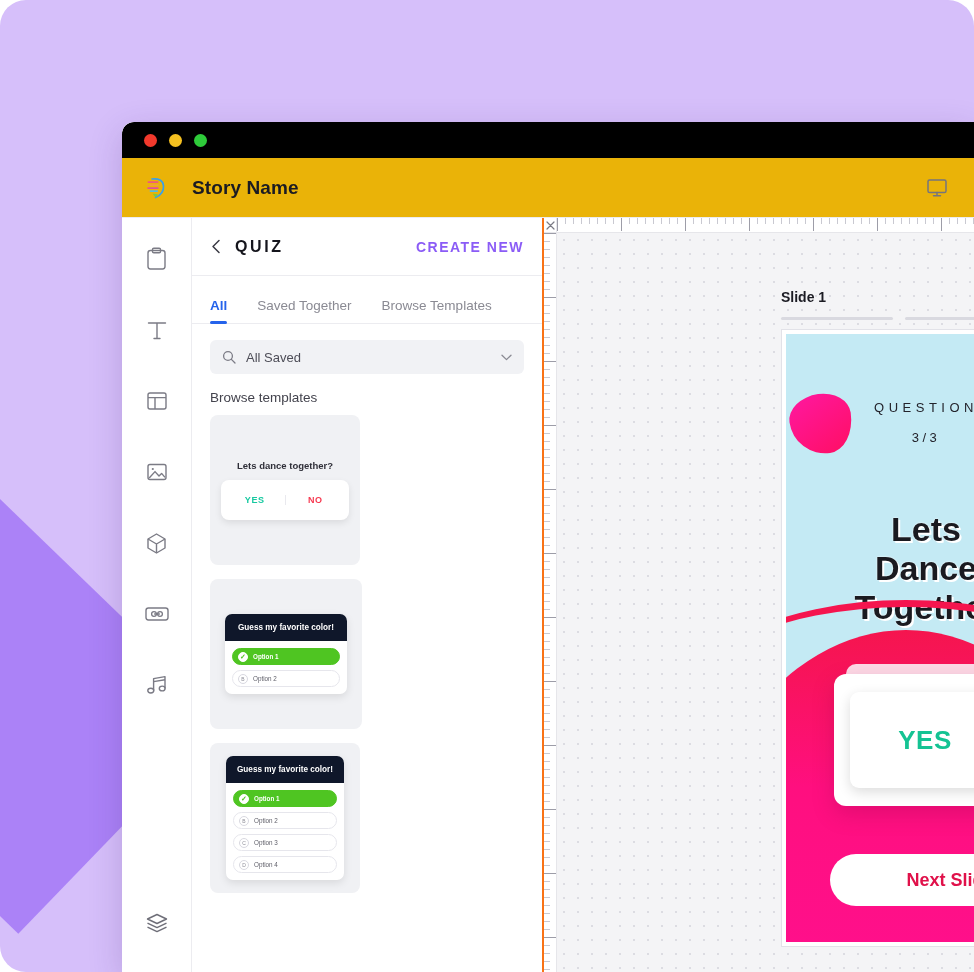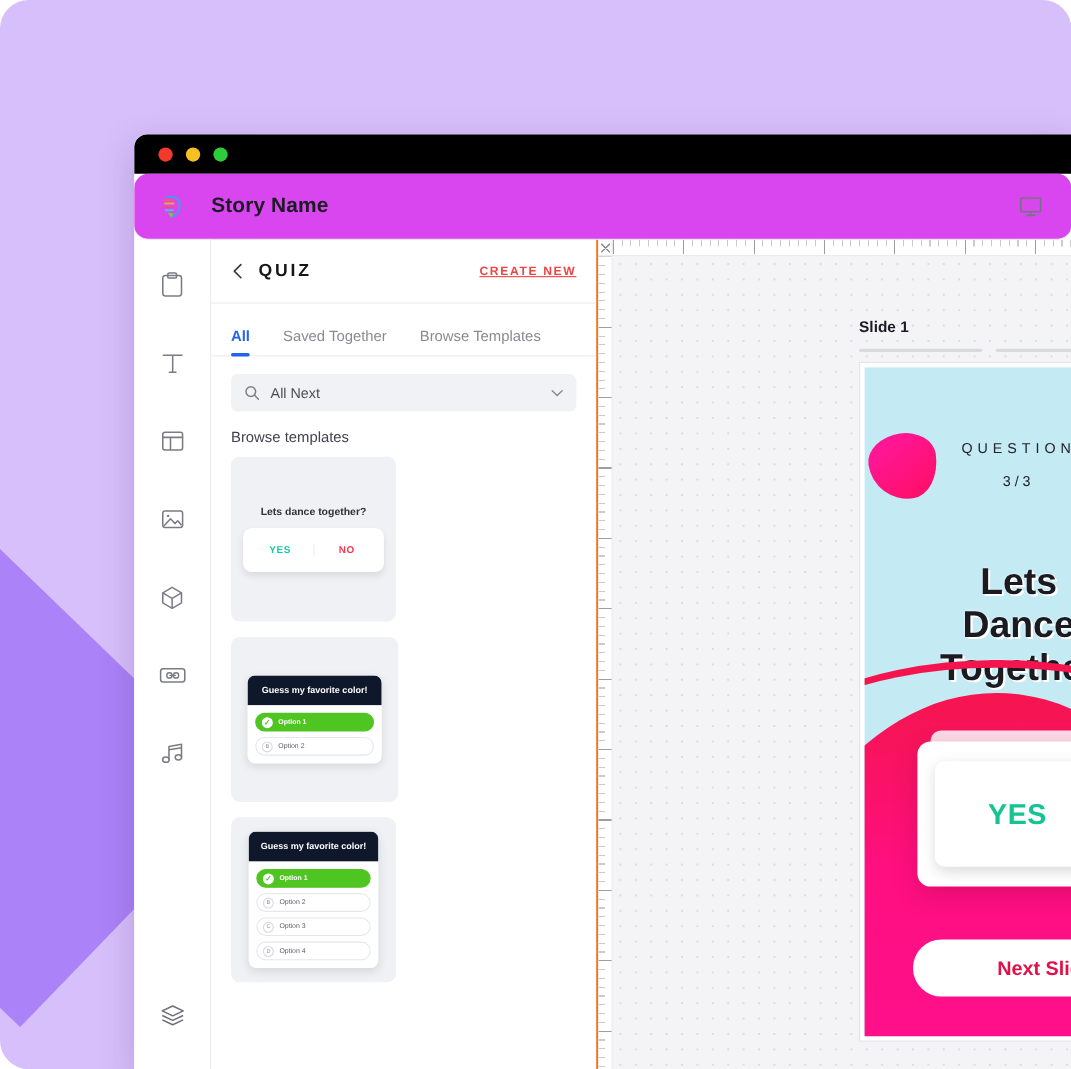--- a/index.html
+++ b/index.html
@@ -50,25 +50,24 @@
     border-top-left-radius: 12px;
   }
   .dot { width: 13px; height: 13px; border-radius: 50%; }
   .dot.red { background: #f2392c; }
   .dot.yellow { background: #f5c020; }
   .dot.green { background: #2ecb3a; }
 
   
   #header {
     height: 60px;
-    background: #d946ef;
+    background: #eab308;
     display: flex; align-items: center;
     border-bottom: 1px solid #ececf0;
     position: relative;
-    border-radius: 13px;
   }
   #logo-wrap { width: 70px; display: flex; justify-content: center; align-items: center; }
   #app-title {
     font-size: 19px; font-weight: bold; color: #1b1b23;
     letter-spacing: .1px;
   }
   #present-btn {
     position: absolute; right: 22px; top: 50%;
     transform: translateY(-50%);
     width: 30px; height: 26px;
@@ -109,23 +108,22 @@
     padding: 0 18px;
     border-bottom: 1px solid #ececf0;
   }
   #back-chevron { color: #3a3a44; margin-right: 12px; display: flex; }
   #panel-title {
     font-size: 16px; font-weight: bold; letter-spacing: 2.6px;
     color: #15151c;
   }
   #create-new {
     margin-left: auto;
-    font-size: 11px; font-weight: bold; letter-spacing: 1.5px;
-    color: #ef4444;
-    text-decoration: underline;
+    font-size: 14px; font-weight: bold; letter-spacing: 1.5px;
+    color: #8b5cf6;
   }
 
   #tabs {
     display: flex; gap: 30px;
     padding: 0 18px;
     border-bottom: 1px solid #ececf0;
     height: 48px; align-items: flex-end;
   }
   .tab {
     font-size: 13.5px; color: #8a8a93;
@@ -494,21 +492,21 @@
           <span class="tab">Saved Together</span>
           <span class="tab">Browse Templates</span>
         </div>
 
         <div id="search-wrap">
           <div id="search">
             <svg width="14" height="14" viewBox="0 0 14 14">
               <circle cx="6" cy="6" r="4.4" fill="none" stroke="#7c7c86" stroke-width="1.3"></circle>
               <path d="M9.4 9.4 L13 13" stroke="#7c7c86" stroke-width="1.3" stroke-linecap="round"></path>
             </svg>
-            <span id="search-text">All Next</span>
+            <span id="search-text">All Saved</span>
             <span class="chev">
               <svg width="11" height="7" viewBox="0 0 11 7">
                 <path d="M1 1.2 L5.5 5.6 L10 1.2" fill="none" stroke="#8a8a93" stroke-width="1.3" stroke-linecap="round" stroke-linejoin="round"></path>
               </svg>
             </span>
           </div>
         </div>
 
         <div id="browse-label">Browse templates</div>
 

